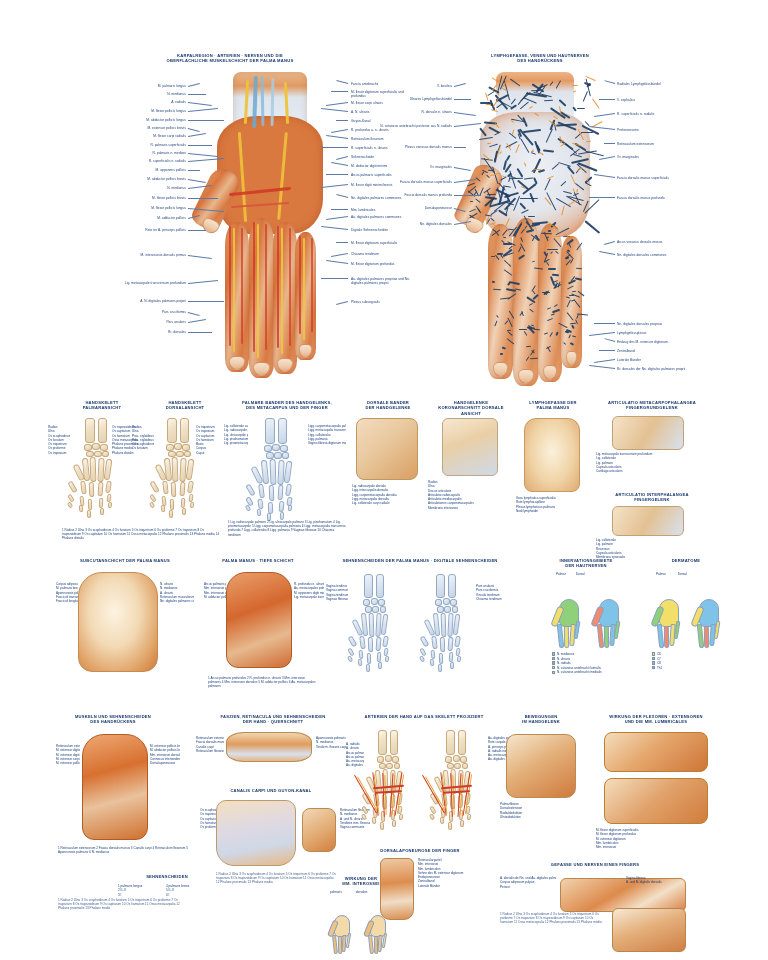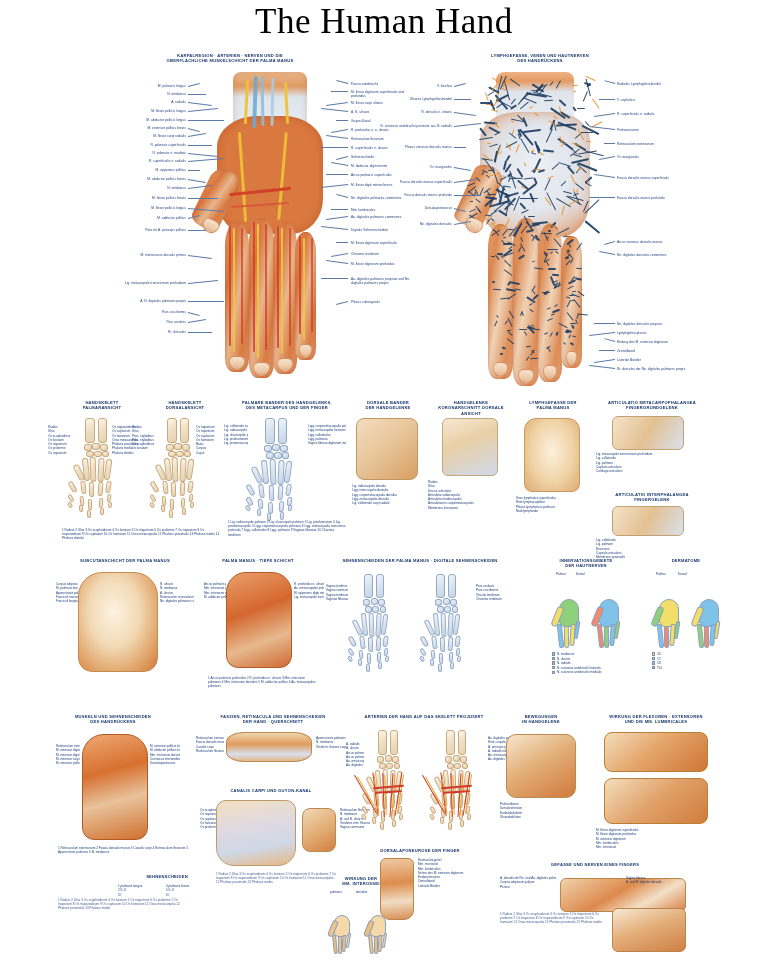--- a/index.html
+++ b/index.html
@@ -79,21 +79,20 @@
     border-color:#93aac6;
   }
   .foot { position:absolute; font-size:3.1px; color:#1d3f7a; line-height:1.35; letter-spacing:.02px;}
   .listcol { position:absolute; font-size:3.1px; color:#1d3f7a; line-height:1.38; }
 </style>
 </head>
 <body>
 
 <div class="poster">
 
-  <div class="title">The Human Hand</div>
 
   <div style="position:absolute;left:110px;top:53px;width:240px;" class="sec-head">
     <div>KARPALREGION · ARTERIEN · NERVEN UND DIE</div>
     <div>OBERFLÄCHLICHE MUSKELSCHICHT DER PALMA MANUS</div>
   </div>
   <div style="position:absolute;left:420px;top:53px;width:240px;" class="sec-head">
     <div>LYMPHGEFÄSSE, VENEN UND HAUTNERVEN</div>
     <div>DES HANDRÜCKENS</div>
   </div>
 

